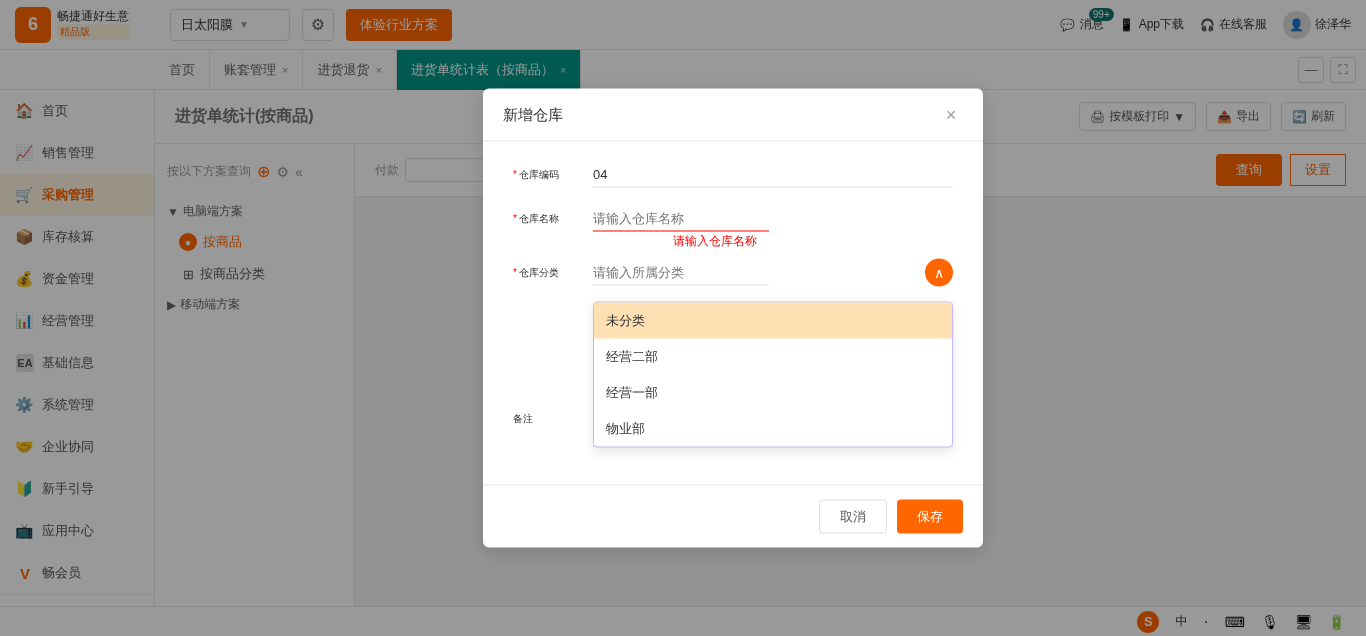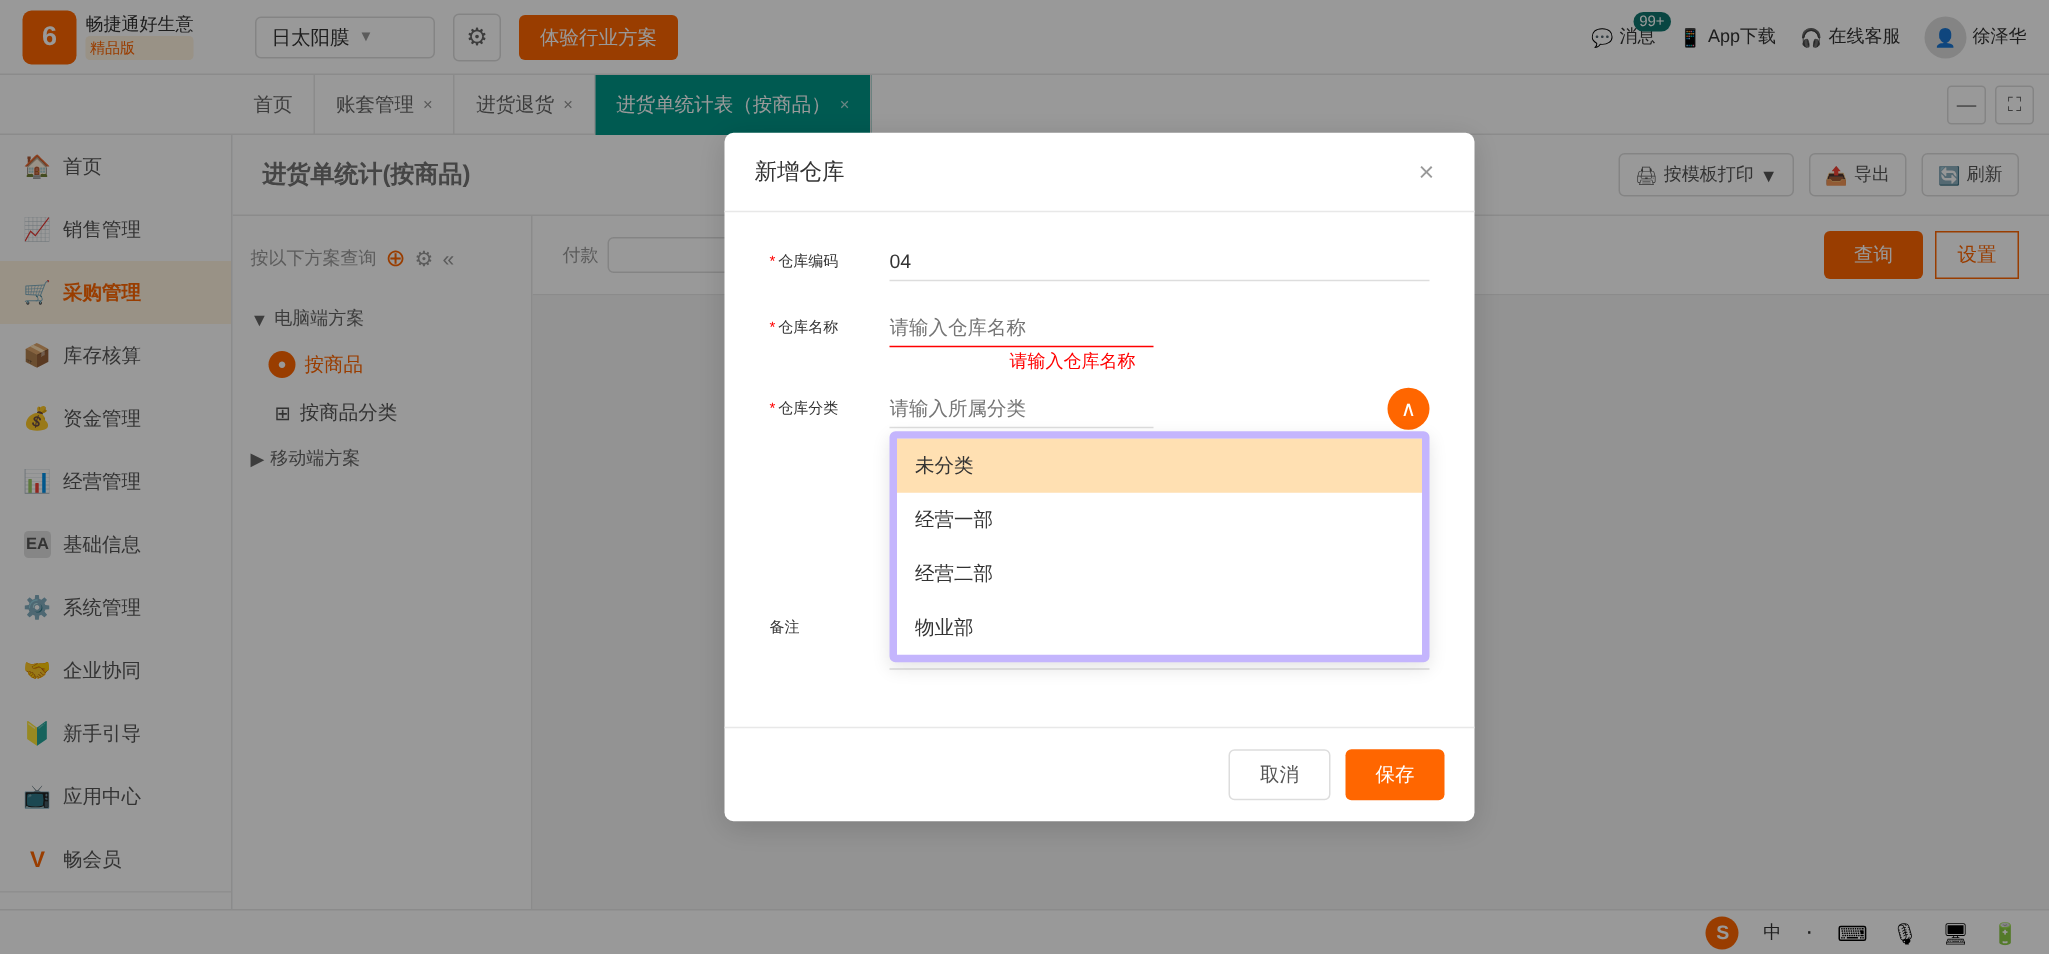--- a/index.html
+++ b/index.html
@@ -32,21 +32,20 @@
       font-size: 18px;
       font-weight: bold;
       margin-right: 6px;
       flex-shrink: 0;
     }
     .logo-text { font-size: 12px; color: #333; line-height: 1.3; }
     .logo-sub { font-size: 10px; color: #f60; background: #fff3e0; border-radius: 3px; padding: 1px 3px; }
     .header-middle {
       flex: 1;
       display: flex;
-      align-items: center;
       gap: 12px;
     }
     .store-select {
       display: flex;
       align-items: center;
       border: 1px solid #ddd;
       border-radius: 4px;
       padding: 4px 10px;
       font-size: 13px;
       color: #333;
@@ -355,25 +354,25 @@
       cursor: pointer;
       color: #fff;
       font-size: 14px;
     }
     .dropdown-list {
       position: absolute;
       top: 100%;
       left: 0;
       right: 0;
       background: #fff;
-      border: 5px solid #c4b5fd;
+      border: 1px solid #c4b5fd;
       border-radius: 4px;
       box-shadow: 0 4px 12px rgba(0,0,0,0.1);
       z-index: 300;
-      margin-top: 2px;
+      margin-top: 16px;
     }
     .dropdown-item {
       padding: 9px 12px;
       font-size: 13px;
       cursor: pointer;
       color: #333;
     }
     .dropdown-item.selected { background: #ffe0b2; }
     .form-textarea {
       flex: 1;
@@ -723,22 +722,22 @@
     </div>
 
     <div class="form-row" style="position:relative;">
       <span class="form-label required">仓库分类</span>
       <div class="form-input-wrapper">
         <input class="form-input" type="text" placeholder="请输入所属分类" style="">
         <div class="dropdown-toggle">∧</div>
         
         <div class="dropdown-list">
           <div class="dropdown-item selected">未分类</div>
+          <div class="dropdown-item">经营二部</div>
           <div class="dropdown-item">经营一部</div>
-          <div class="dropdown-item">经营二部</div>
           <div class="dropdown-item">物业部</div>
         </div>
       </div>
     </div>
 
     <div class="form-row" style="margin-top:120px;">
       <span class="form-label">备注</span>
       <textarea class="form-textarea" rows="2" style=""></textarea>
     </div>
 

